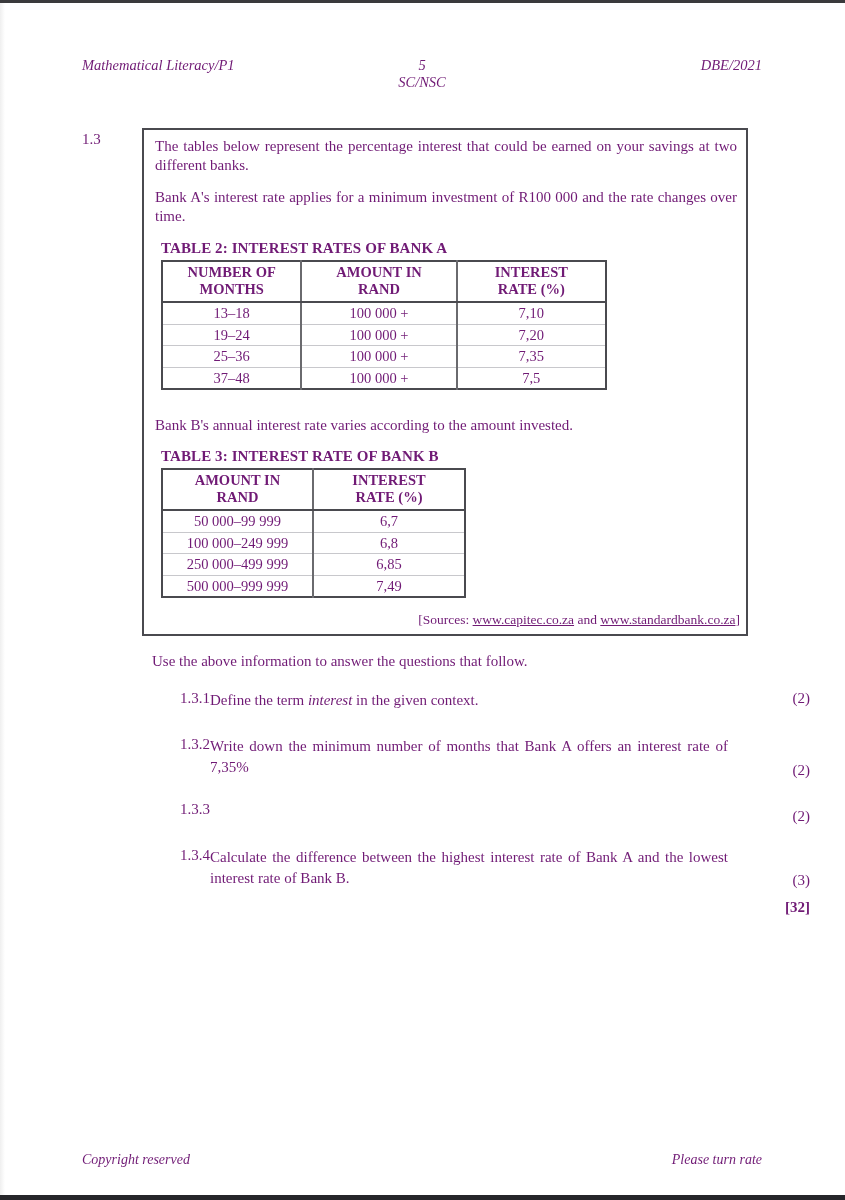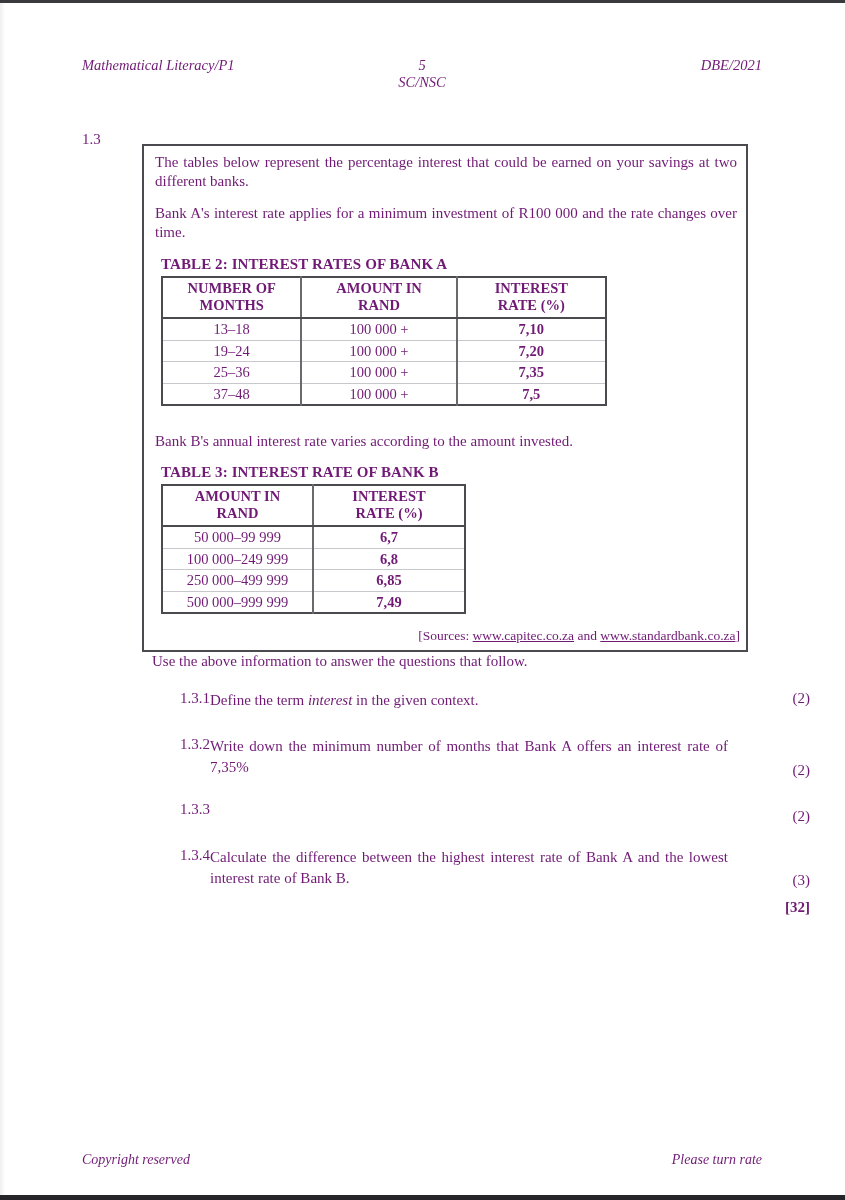--- a/index.html
+++ b/index.html
@@ -47,21 +47,21 @@
   
   .q-number {
     position: absolute;
     left: 82px; top: 131px;
     font-size: 15px;
   }
 
   
   .stimulus-box {
     position: absolute;
-    left: 142px; top: 144px;
+    left: 142px; top: 128px;
     width: 606px;
     height: 508px;
     border: 2px solid #4a4a4f;
     box-sizing: border-box;
     background: #ffffff;
   }
   .stimulus-inner {
     padding: 7px 9px 0 11px;
     font-size: 15px;
     line-height: 1.27;
@@ -104,21 +104,21 @@
     border-left: 2px solid #6a6a6e;
     border-right: 2px solid #6a6a6e;
   }
   table.data-table thead th:first-child { border-left: none; }
   table.data-table thead th:last-child  { border-right: none; }
   table.data-table tbody td {
     border-left: 2px solid #6a6a6e;
     border-right: 2px solid #6a6a6e;
   }
   table.data-table tbody td:first-child { border-left: none; }
-  table.data-table tbody td:last-child  { border-right: none; font-weight: bold; }
+  table.data-table tbody td:last-child  { border-right: none; }
 
   #table-a { width: 446px; }
   #table-a col.c1 { width: 140px; }
   #table-a col.c2 { width: 156px; }
   #table-a col.c3 { width: 150px; }
 
   #table-b { width: 305px; }
   #table-b col.c1 { width: 152px; }
   #table-b col.c2 { width: 153px; }
 

